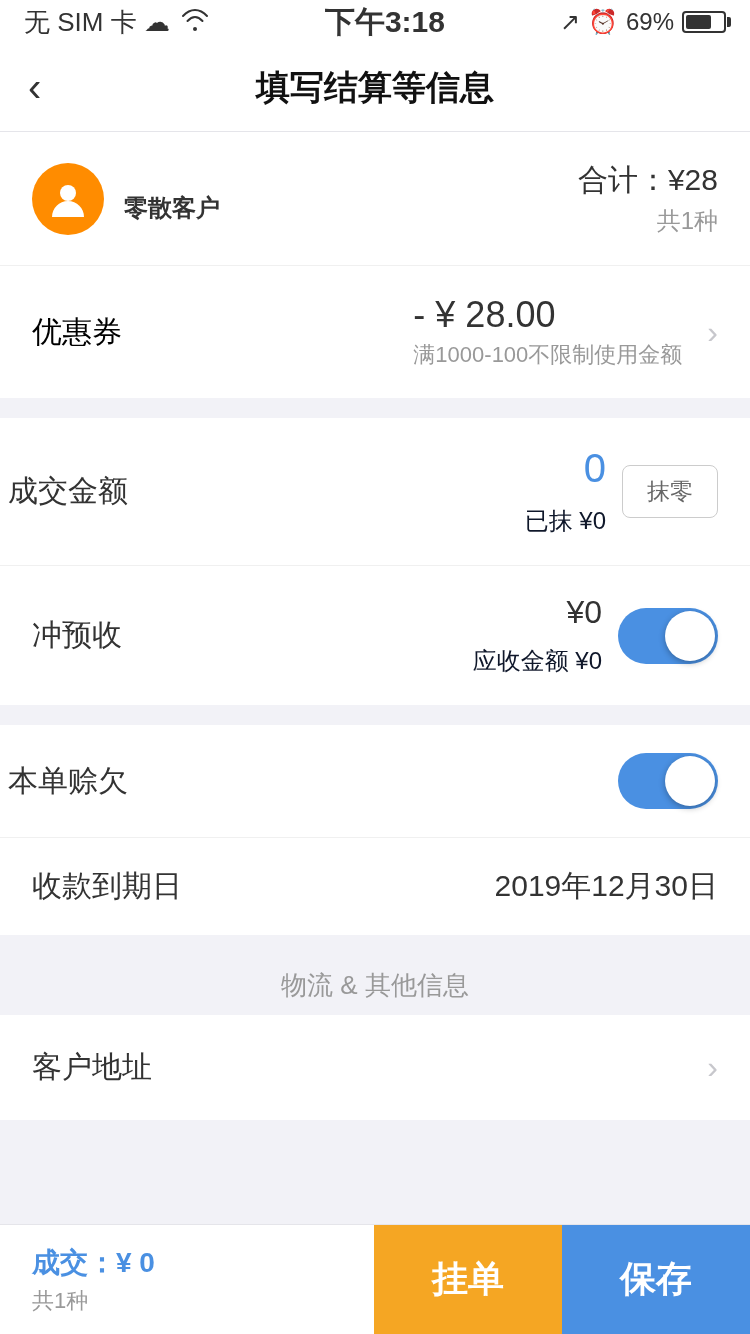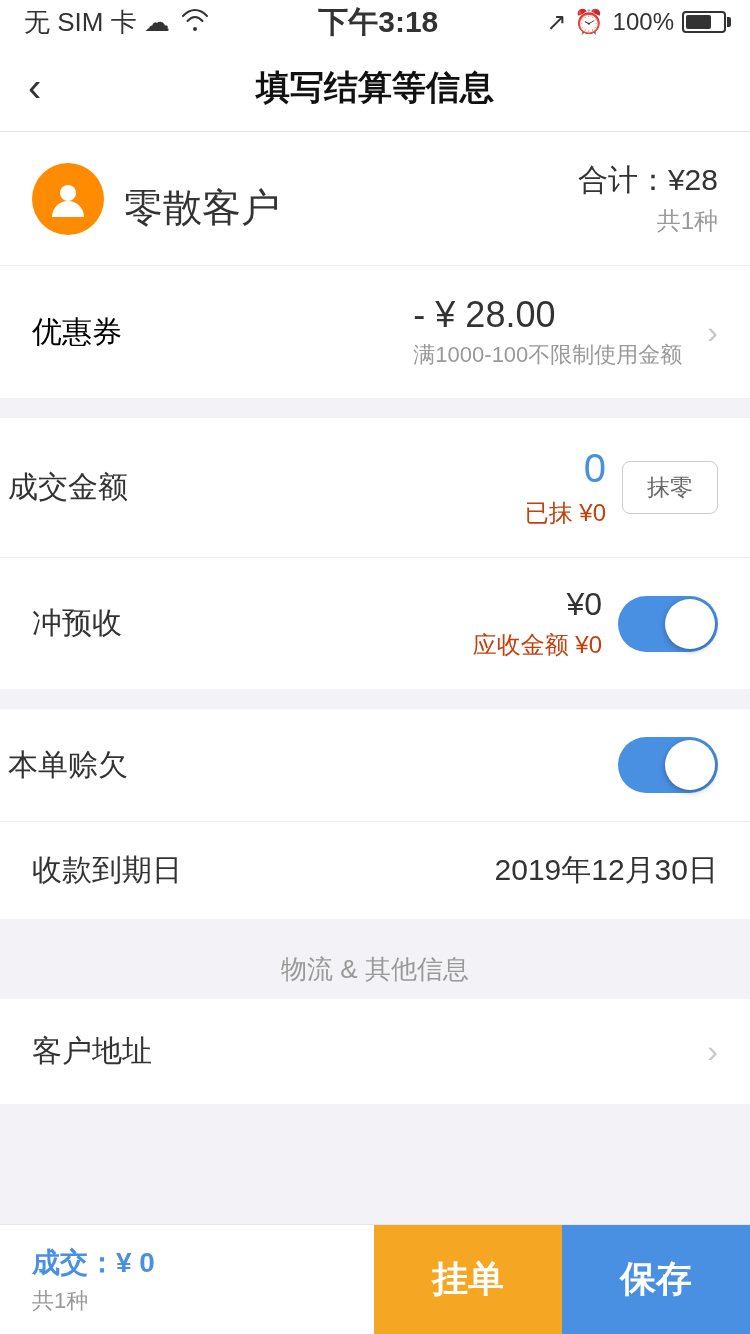--- a/index.html
+++ b/index.html
@@ -84,21 +84,21 @@
       background: #fff;
     }
     .customer-left { display: flex; align-items: center; gap: 20px; }
     .avatar {
       width: 72px; height: 72px;
       border-radius: 50%;
       background: #ff8c00;
       display: flex; align-items: center; justify-content: center;
       color: #fff; font-size: 36px;
     }
-    .customer-name { font-size: 39px; font-weight: 400; color: #333; margin-top: 18px; }
+    .customer-name { font-size: 24px; font-weight: 700; color: #333; margin-top: 18px; }
     .customer-right { text-align: right; }
     .total-amount { font-size: 30px; color: #333; }
     .total-count { font-size: 24px; color: #999; margin-top: 4px; }
 
     
     .coupon-row {
       display: flex;
       align-items: center;
       justify-content: space-between;
       padding: 28px 32px;
@@ -134,21 +134,21 @@
     .round-zero-btn {
       border: 1px solid #ccc;
       border-radius: 8px;
       padding: 10px 24px;
       font-size: 23px;
       color: #666;
       background: #fff;
       cursor: pointer;
     }
 
-    .sub-text { font-size: 24px; color: #c2410c; margin-top: 6px; text-align: left; }
+    .sub-text { font-size: 24px; color: #0f172a; margin-top: 14px; text-align: left; }
 
     
     .toggle {
       width: 100px; height: 56px;
       border-radius: 28px;
       background: #4a90e2;
       position: relative;
       cursor: pointer;
     }
     .toggle-knob {
@@ -230,21 +230,21 @@
         <path d="M15 18a2 2 0 1 1 0 4 2 2 0 0 1 0-4z" fill="#333"></path>
         <path d="M7.5 12C9.8 9.5 12.7 8 15 8s5.2 1.5 7.5 4" stroke="#333" stroke-width="2" fill="none" stroke-linecap="round"></path>
         <path d="M3 7C6.5 3.2 10.5 1 15 1s8.5 2.2 12 6" stroke="#333" stroke-width="2" fill="none" stroke-linecap="round"></path>
       </svg>
     </span>
   </div>
   <div class="status-center">下午3:18</div>
   <div class="status-right">
     <span>↗</span>
     <span>⏰</span>
-    <span>100%</span>
+    <span>69%</span>
     <div class="battery">
       <div class="battery-fill"></div>
     </div>
   </div>
 </div>
 
 <div class="nav-bar">
   <span class="nav-back">‹</span>
   <span class="nav-title">填写结算等信息</span>
 </div>

